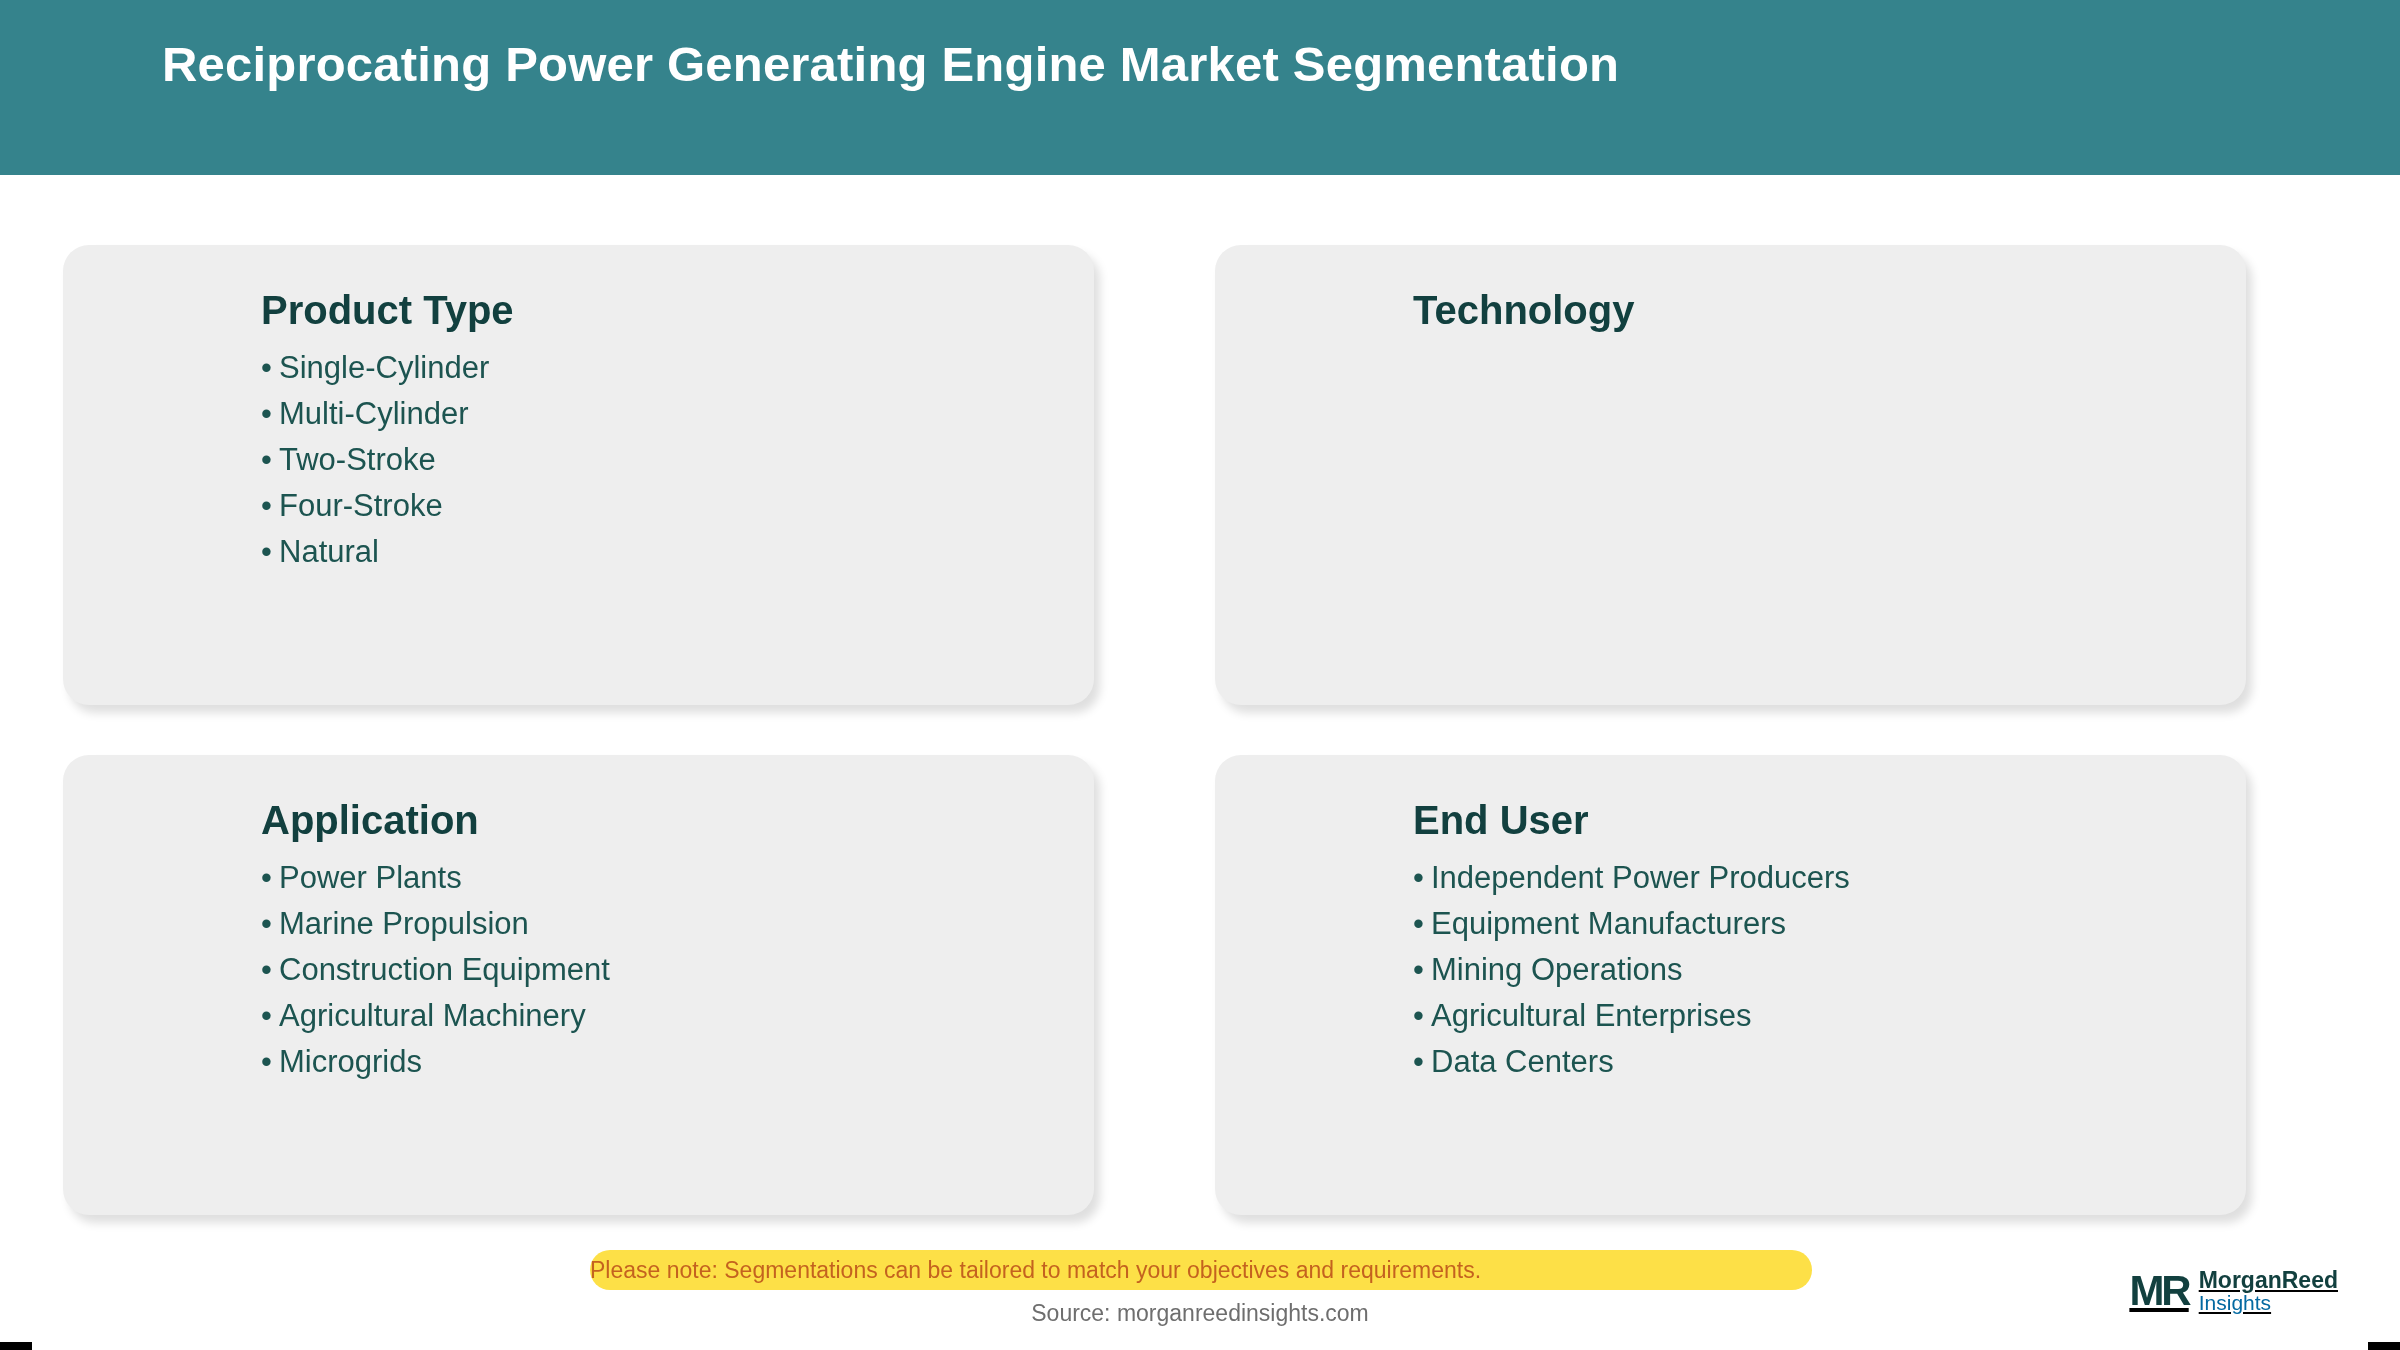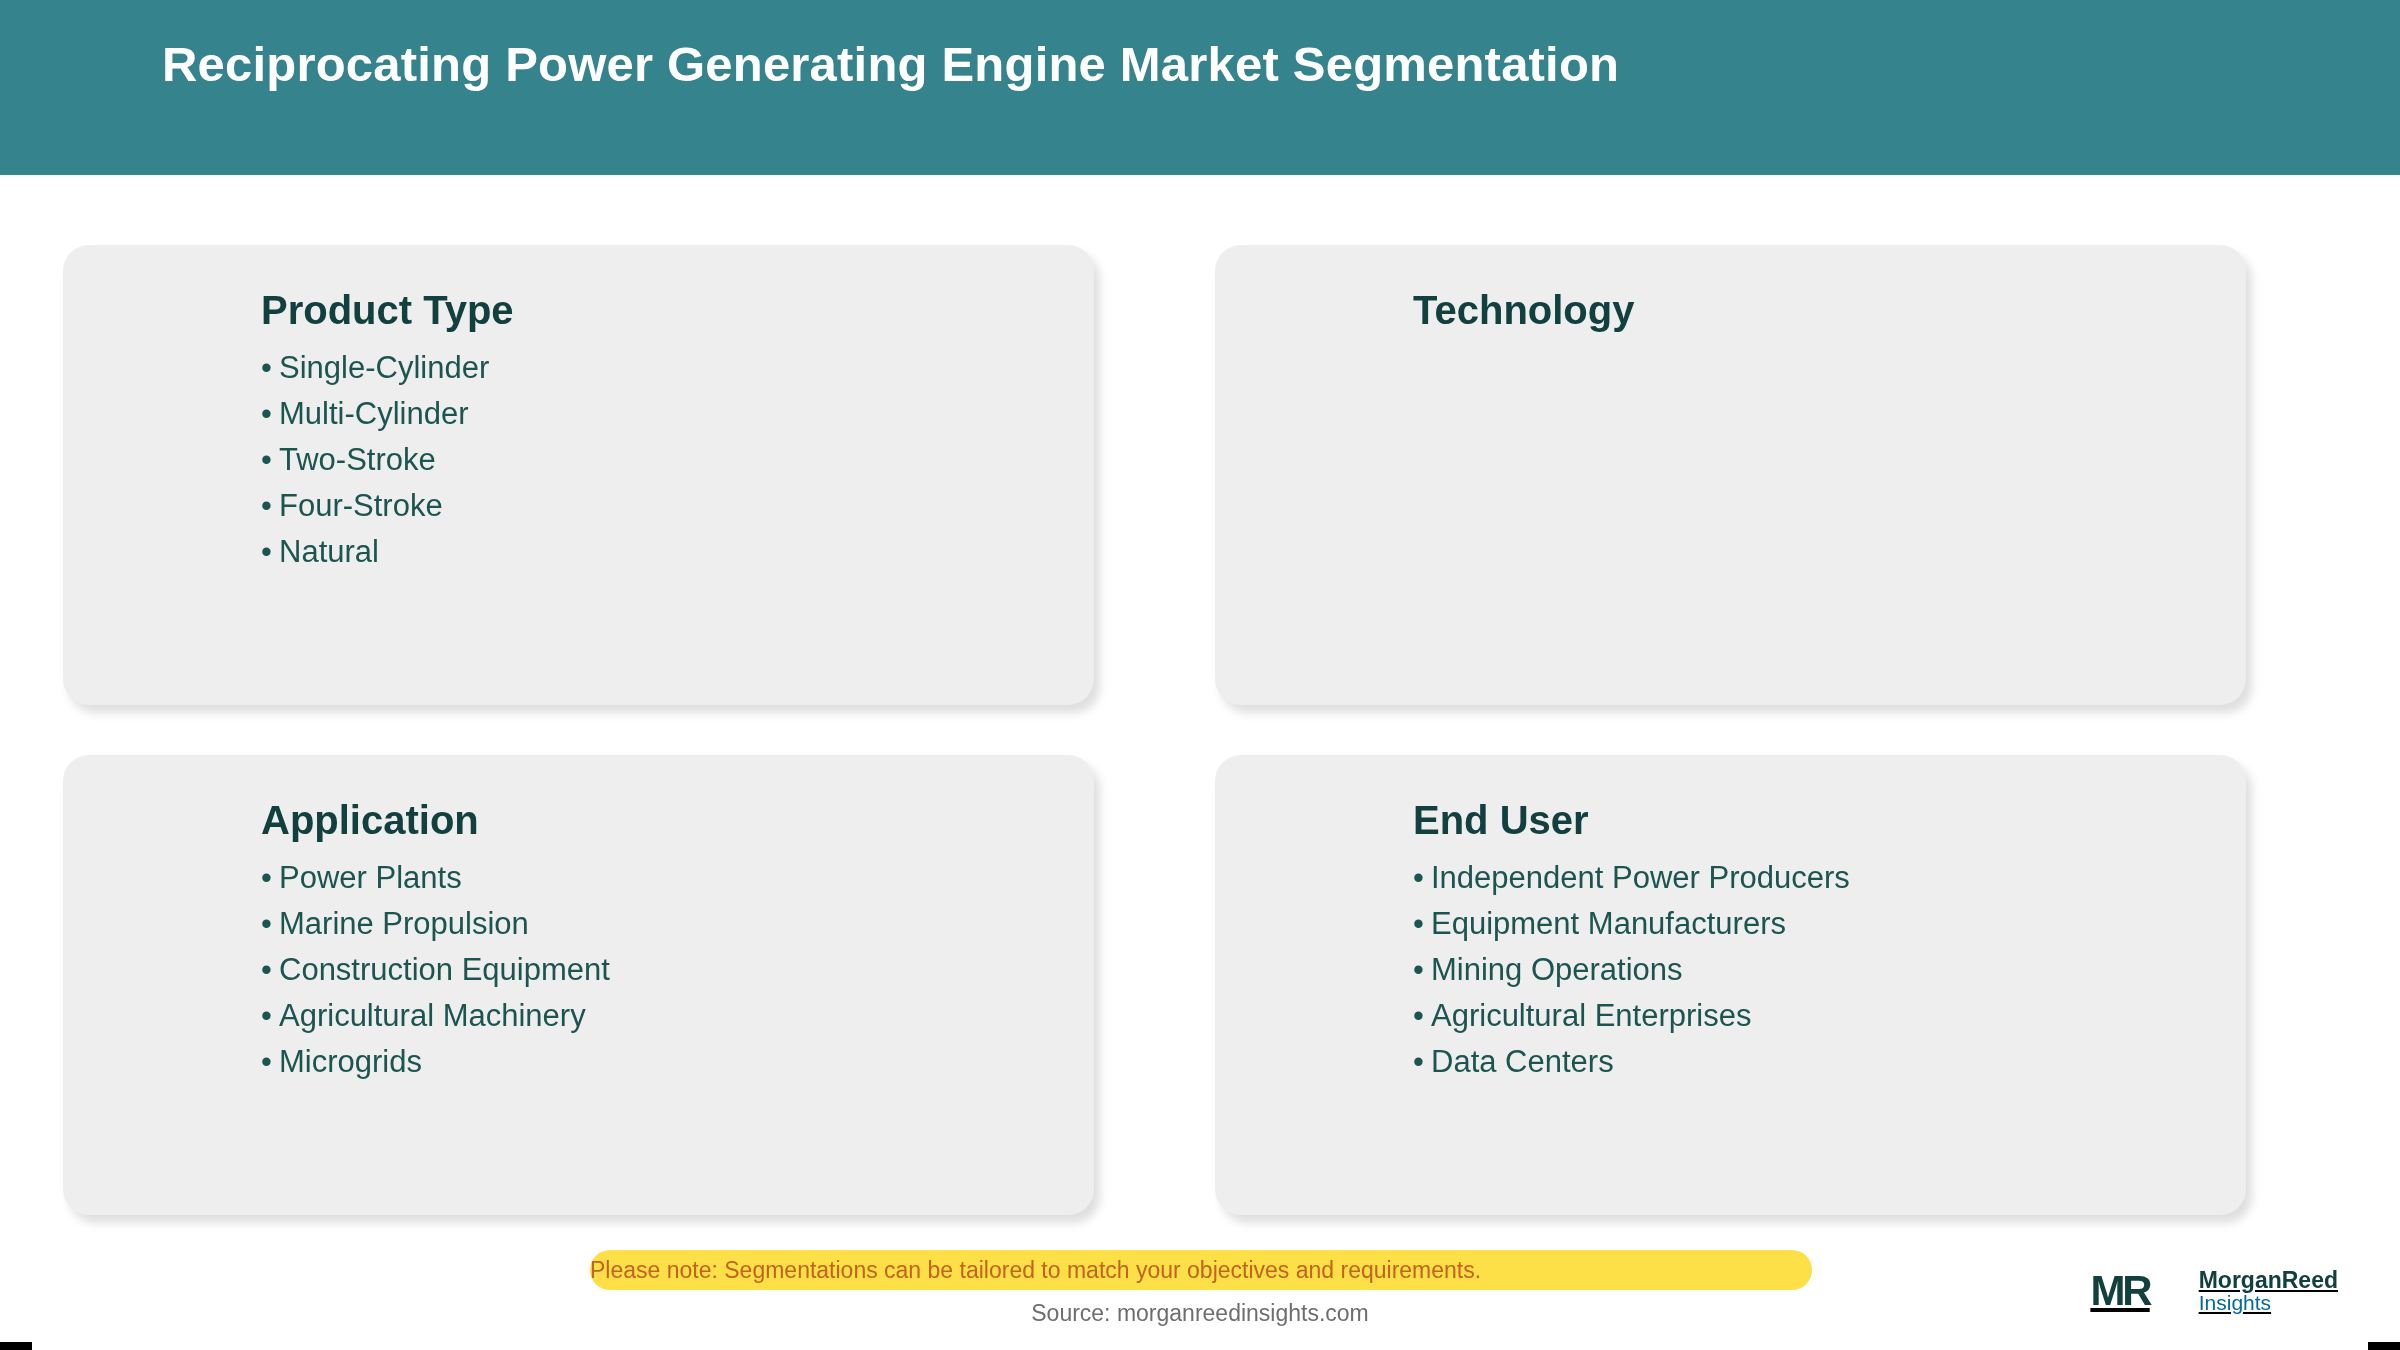--- a/index.html
+++ b/index.html
@@ -132,21 +132,20 @@
     font-size: 42px;
     font-weight: bold;
     color: #12403f;
     letter-spacing: -3px;
     line-height: 1;
   }
   .logo-text {
     display: flex;
     flex-direction: column;
     line-height: 1.05;
-    margin-left: 39px;
   }
   .logo-line1 {
     font-size: 23px;
     font-weight: bold;
     color: #12403f;
   }
   .logo-line2 {
     font-size: 21px;
     color: #0369a1;
   }

